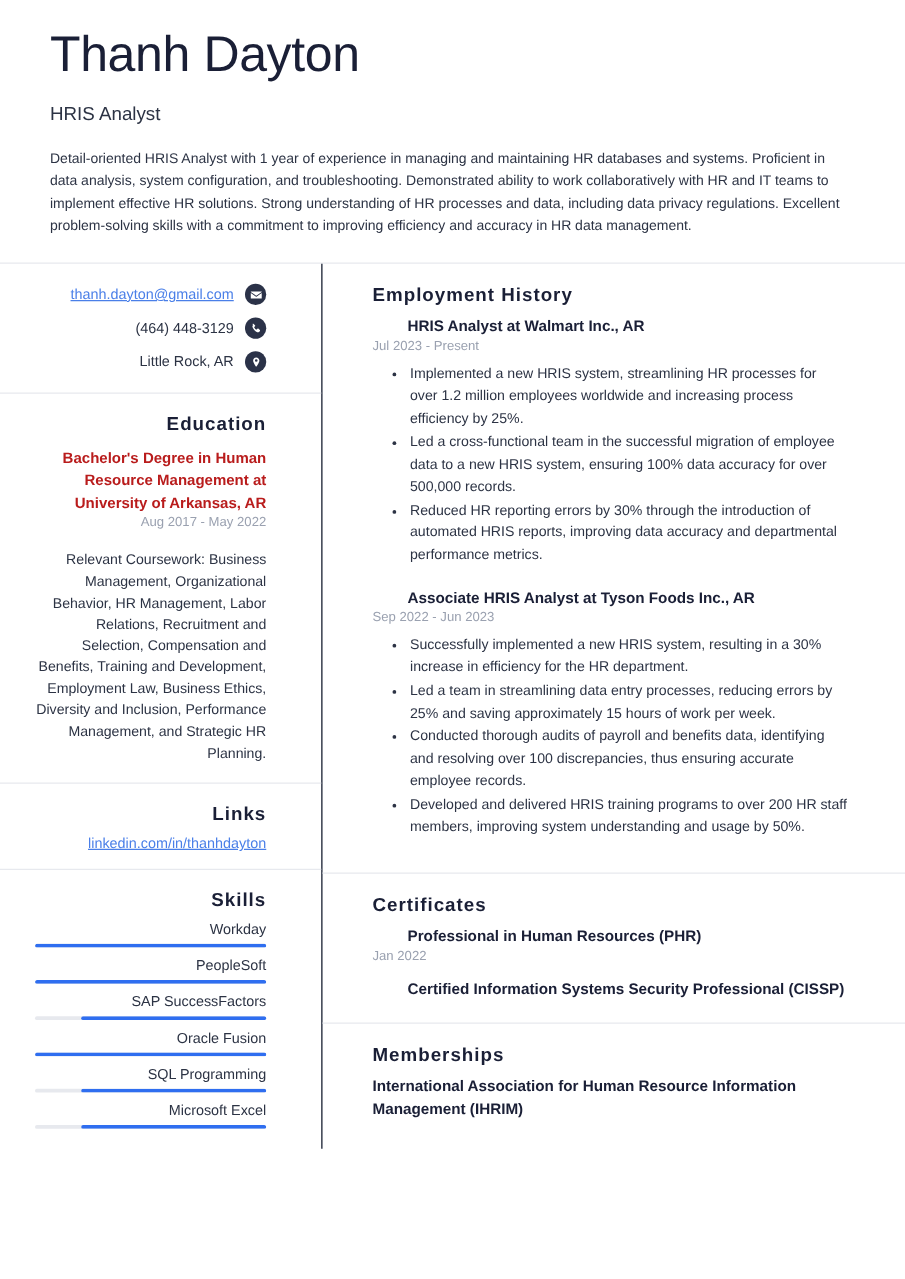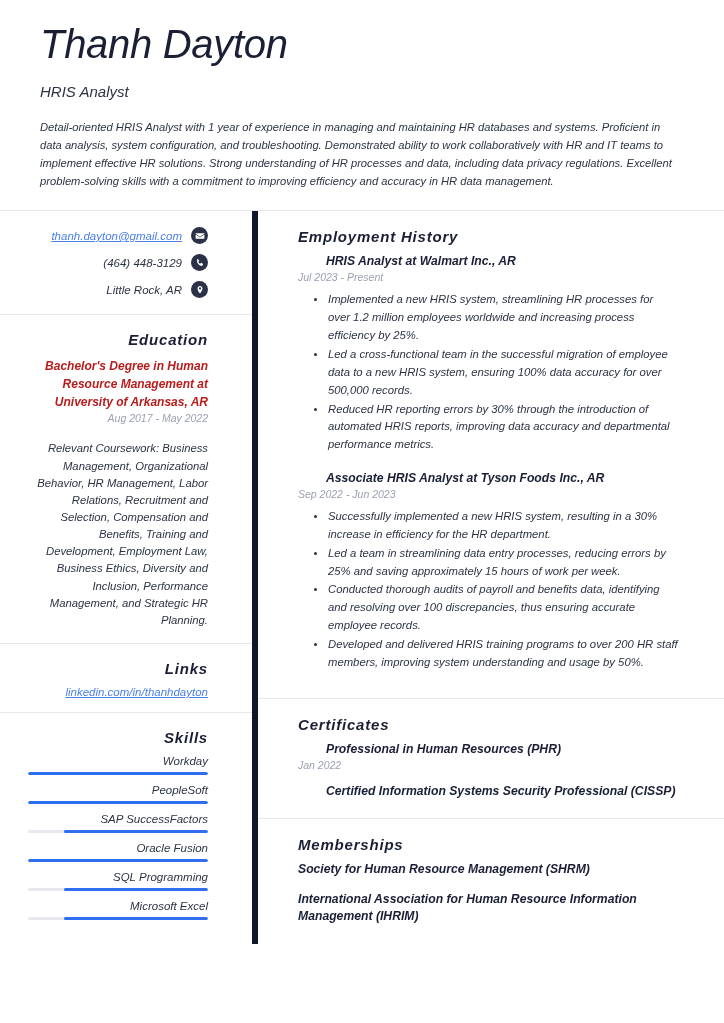--- a/index.html
+++ b/index.html
@@ -6,21 +6,21 @@
 
   body {
     width: 724px;
     height: 1023px;
     background: #ffffff;
     font-family: "Liberation Sans", sans-serif;
     color: #2c3344;
     overflow: hidden;
   }
 
-  .page { width: 724px; height: 747px; background: #fff; position: relative; font-style: italic; }
+  .page { width: 724px; height: 747px; background: #fff; position: relative; }
 
   
   .header { padding: 22px 40px 20px 40px; }
 
   .full-name {
     font-size: 40px;
     font-weight: 400;
     color: #1a1f36;
     letter-spacing: -0.3px;
     line-height: 1.12;
@@ -46,21 +46,21 @@
     background: #e7e9ee;
     width: 100%;
   }
 
   
   .columns { display: flex; align-items: stretch; }
 
   .sidebar {
     width: 258px;
     flex: 0 0 258px;
-    border-right: 6px solid #0f172a;
+    border-right: 1px solid #0f172a;
   }
 
   .main {
     flex: 1 1 auto;
     min-width: 0;
   }
 
   .side-block { padding: 16px 44px 14px 28px; }
   .side-block.tight { padding-bottom: 16px; }
   .side-divider { height: 1px; background: #e7e9ee; margin: 0; }
@@ -367,20 +367,19 @@
 
         <div class="cert-entry">
           <div class="entry-title">Certified Information Systems Security Professional (CISSP)</div>
         </div>
       </div>
 
       <div class="main-divider"></div>
 
       <div class="main-block">
         <div class="main-heading">Memberships</div>
-        <div class="member-entry">Society for Human Resource Management (SHRM)</div>
         <div class="member-entry">International Association for Human Resource Information Management (IHRIM)</div>
       </div>
 
     </div>
 
   </div>
 </div>
 
 </body></html>

